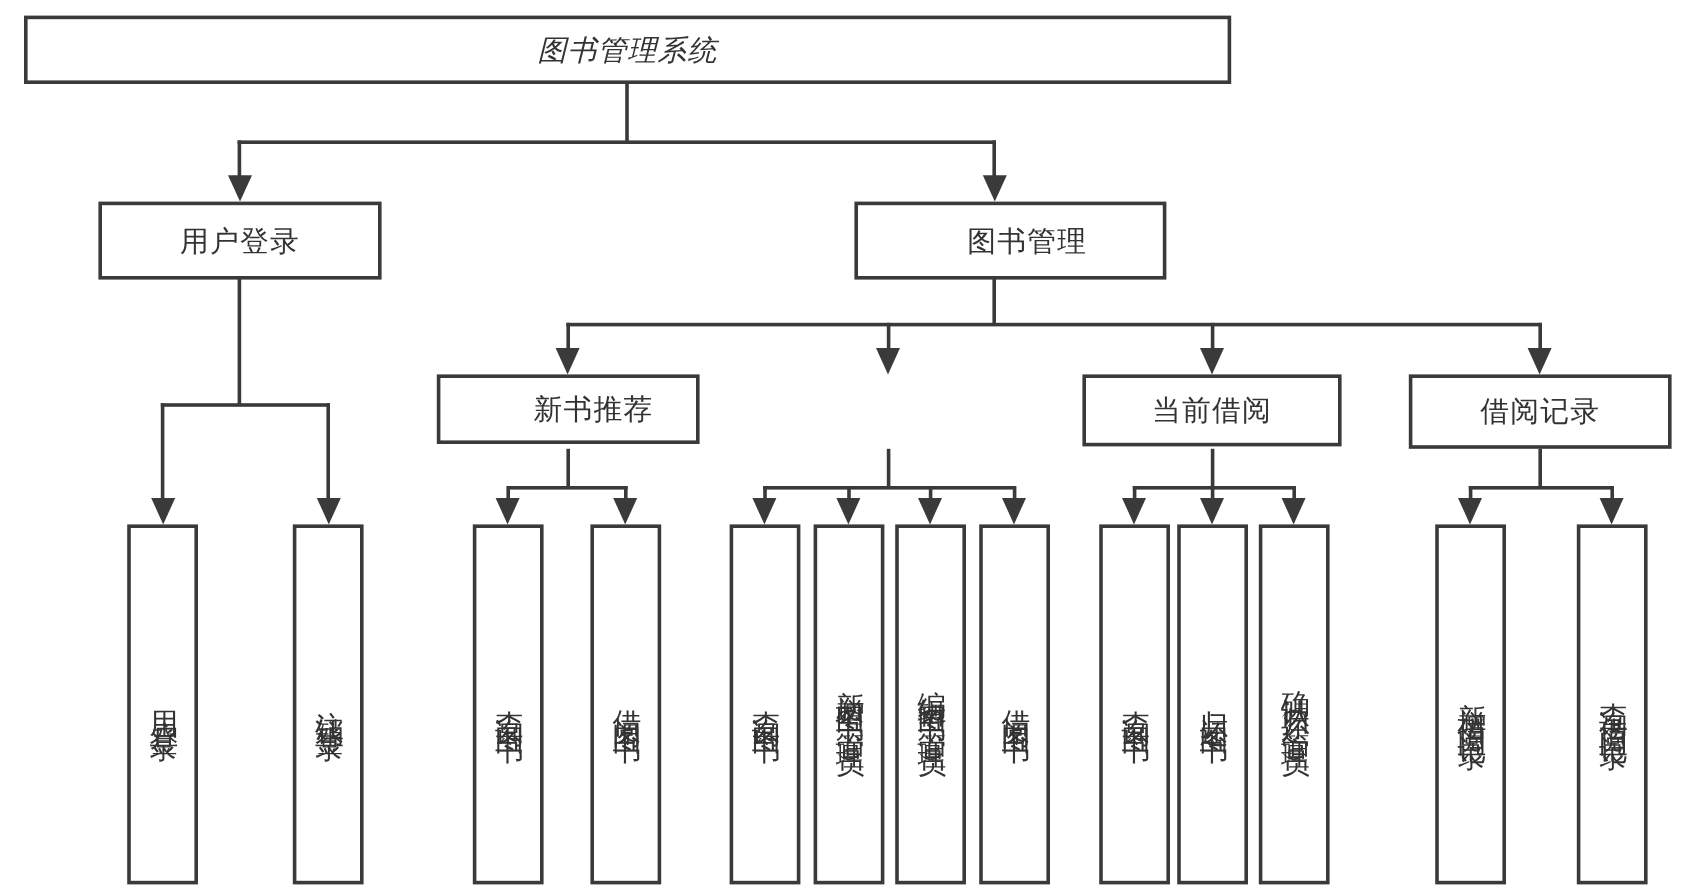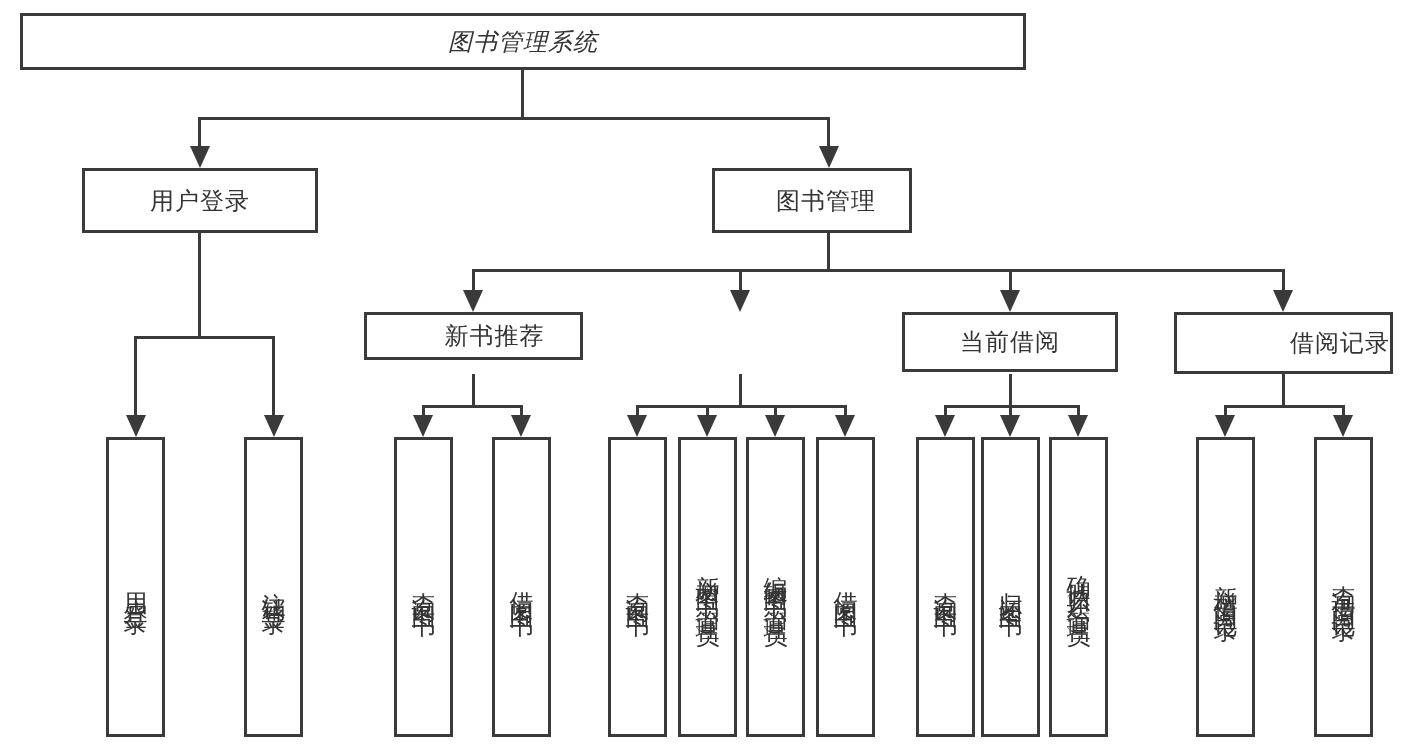--- a/index.html
+++ b/index.html
@@ -86,21 +86,21 @@
   <div class="v" style="left:521px; top:70px; height:48px;"></div>
   <div class="h" style="left:198px; top:117px; width:632px;"></div>
   <div class="v" style="left:198px; top:117px; height:31px;"></div>
   <div class="a" style="left:190px; top:146px;"></div>
   <div class="v" style="left:827px; top:117px; height:31px;"></div>
   <div class="a" style="left:819px; top:146px;"></div>
 
   <div class="box" style="left:82px; top:168px; width:236px; height:65px;">
     <span>用户登录</span>
   </div>
-  <div class="box" style="left:712px; top:168px; width:200px; height:65px;padding-left:28px;">
+  <div class="box" style="left:712px; top:168px; width:260px; height:65px;padding-left:28px;">
     <span>图书管理</span>
   </div>
 
   <div class="v" style="left:198px; top:232px; height:106px;"></div>
   <div class="h" style="left:134px; top:336px; width:141px;"></div>
   <div class="v" style="left:134px; top:336px; height:81px;"></div>
   <div class="a" style="left:126px; top:415px;"></div>
   <div class="v" style="left:272px; top:336px; height:81px;"></div>
   <div class="a" style="left:264px; top:415px;"></div>
 
@@ -108,27 +108,27 @@
   <div class="h" style="left:472px; top:269px; width:813px;"></div>
   <div class="v" style="left:472px; top:269px; height:23px;"></div>
   <div class="a" style="left:463px; top:290px;"></div>
   <div class="v" style="left:739px; top:269px; height:23px;"></div>
   <div class="a" style="left:730px; top:290px;"></div>
   <div class="v" style="left:1009px; top:269px; height:23px;"></div>
   <div class="a" style="left:1000px; top:290px;"></div>
   <div class="v" style="left:1282px; top:269px; height:23px;"></div>
   <div class="a" style="left:1273px; top:290px;"></div>
 
-  <div class="box" style="left:364px; top:312px; width:219px; height:48px;padding-left:42px;">
+  <div class="box" style="left:364px; top:312px; width:219px; height:58px;padding-left:42px;">
     <span>新书推荐</span>
   </div>
   <div class="box" style="left:902px; top:312px; width:216px; height:60px;">
     <span>当前借阅</span>
   </div>
-  <div class="box" style="left:1174px; top:312px; width:219px; height:62px;justify-content:flex-end;">
+  <div class="box" style="left:1174px; top:312px; width:219px; height:62px;">
     <span>借阅记录</span>
   </div>
 
   <div class="v" style="left:472px; top:374px; height:33px;"></div>
   <div class="h" style="left:423px; top:405px; width:100px;"></div>
   <div class="v" style="left:422px; top:405px; height:12px;"></div>
   <div class="a" style="left:413px; top:415px;"></div>
   <div class="v" style="left:520px; top:405px; height:12px;"></div>
   <div class="a" style="left:511px; top:415px;"></div>
 

